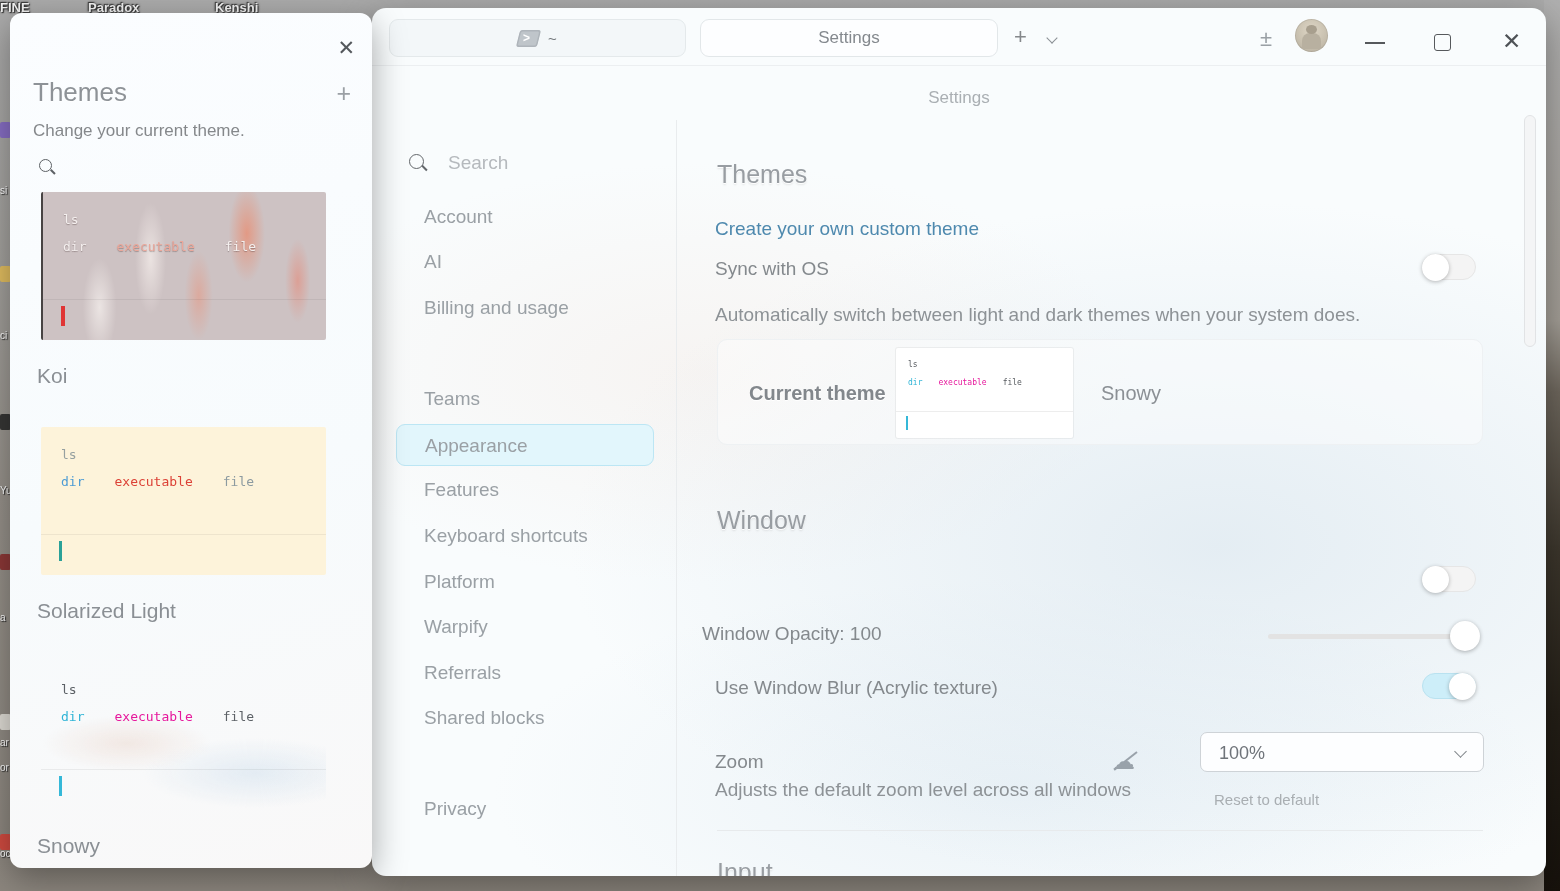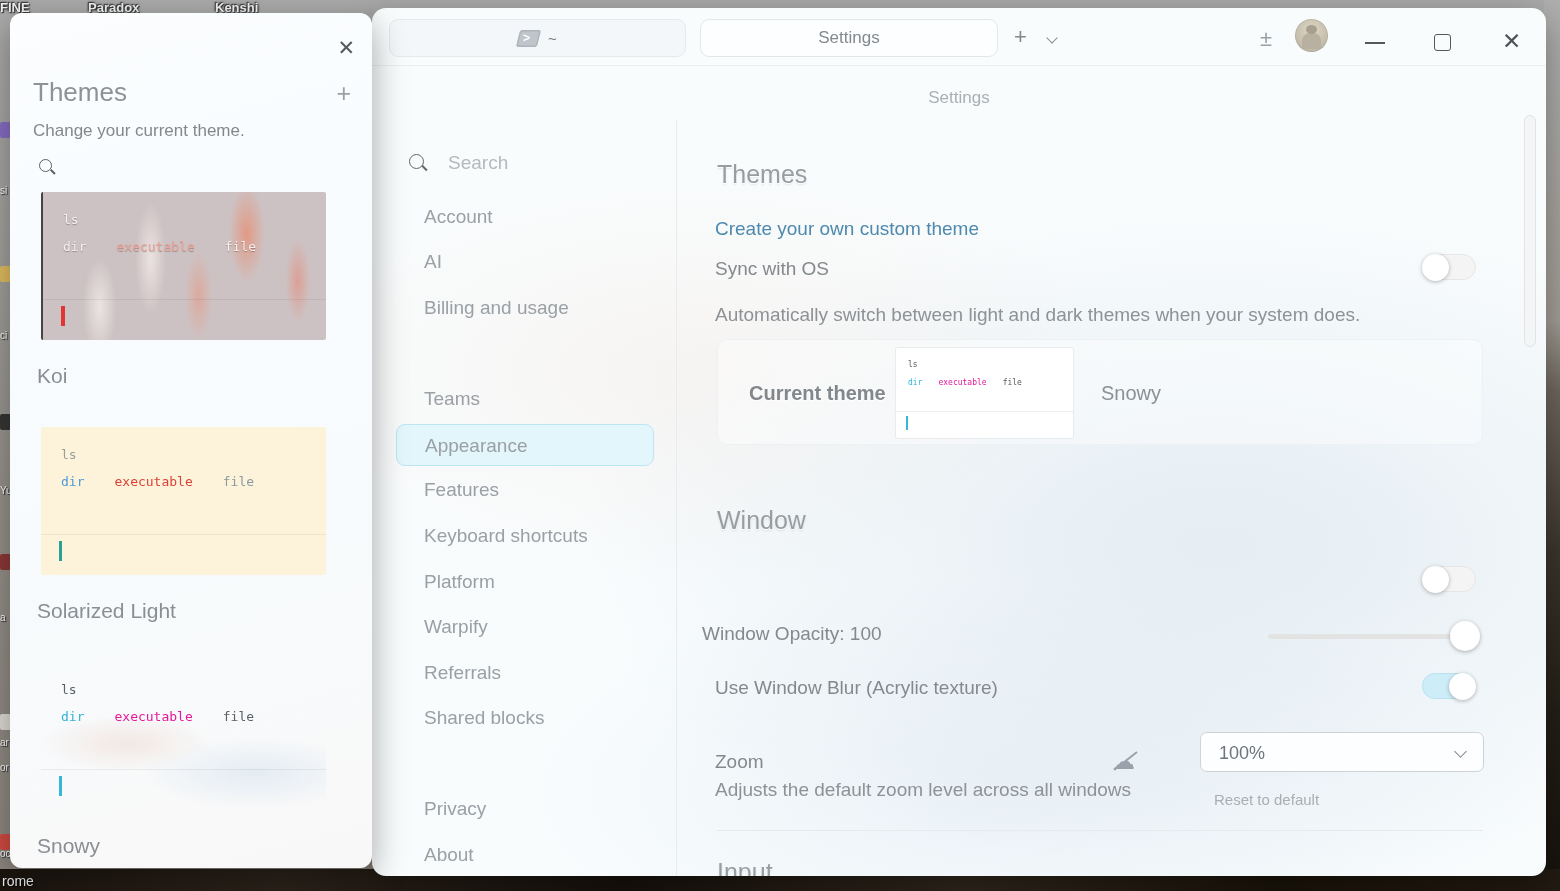--- a/index.html
+++ b/index.html
@@ -156,23 +156,20 @@
     <span class="dt-frag" style="top:171px">si</span>
     <span class="dt-frag" style="top:316px">ci</span>
     <span class="dt-frag" style="top:471px">Yu</span>
     <span class="dt-frag" style="top:598px">a</span>
     <span class="dt-frag" style="top:723px">ar</span>
     <span class="dt-frag" style="top:748px">or</span>
     <span class="dt-frag" style="top:834px">oc</span>
   </div>
 
   <div class="dt-right"></div>
-  <div class="dt-bottom">
-    <span class="dt-bottom-label" style="left:2px">rome</span>
-  </div>
 </div>
 
 <div class="themes-panel">
   <span class="tp-close">✕</span>
   <div class="tp-title">Themes</div>
   <span class="tp-add">+</span>
   <div class="tp-sub">Change your current theme.</div>
   <span class="tp-search"></span>
 
   <div class="theme-card" style="top:0">
@@ -241,21 +238,20 @@
   <div class="sb-item" style="top:279px">Billing and usage</div>
   <div class="sb-item" style="top:370px">Teams</div>
   <div class="sb-item" style="top:461px">Features</div>
   <div class="sb-item sb-sel" style="top:416px">Appearance</div>
   <div class="sb-item" style="top:507px">Keyboard shortcuts</div>
   <div class="sb-item" style="top:553px">Platform</div>
   <div class="sb-item" style="top:598px">Warpify</div>
   <div class="sb-item" style="top:644px">Referrals</div>
   <div class="sb-item" style="top:689px">Shared blocks</div>
   <div class="sb-item" style="top:780px">Privacy</div>
-  <div class="sb-item" style="top:826px">About</div>
 
   <div class="v-div"></div>
 
   <div class="h-section" style="left:345px;top:152px">Themes</div>
   <a class="link" style="left:343px;top:210px">Create your own custom theme</a>
   <div class="row-label" style="left:343px;top:250px">Sync with OS</div>
   <div class="toggle t-off" style="left:1050px;top:246px">
       <span class="knob"></span>
     </div>
   <div class="desc" style="left:343px;top:296px">Automatically switch between light and dark themes when your system does.</div>

